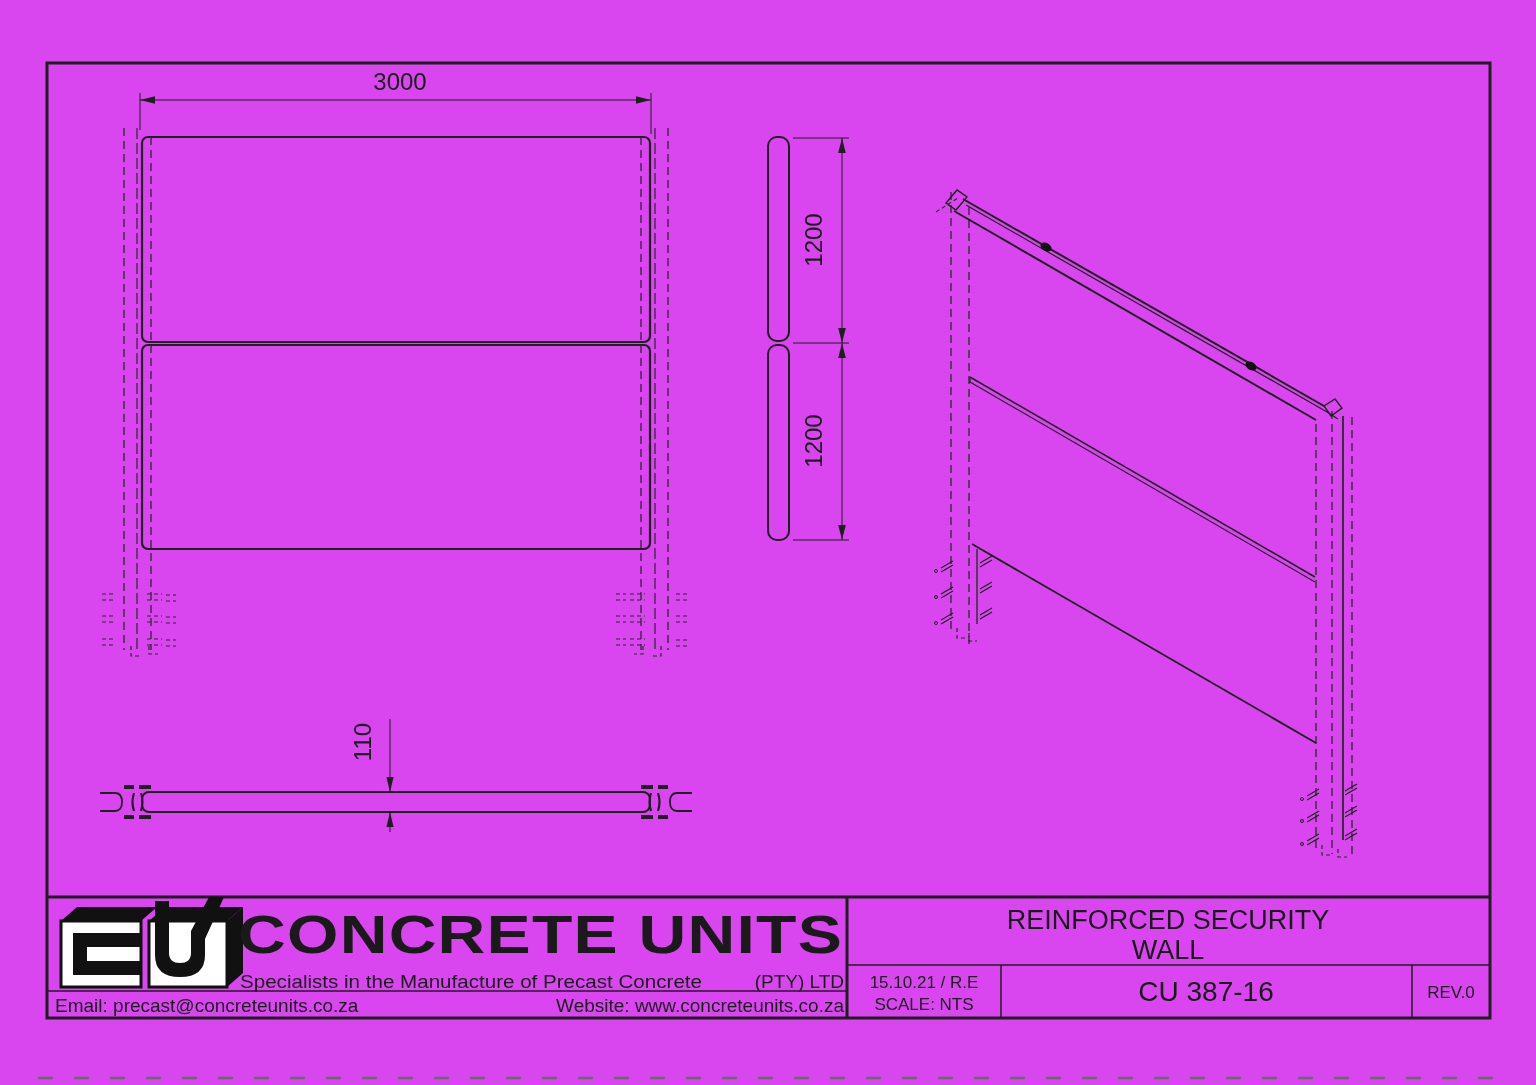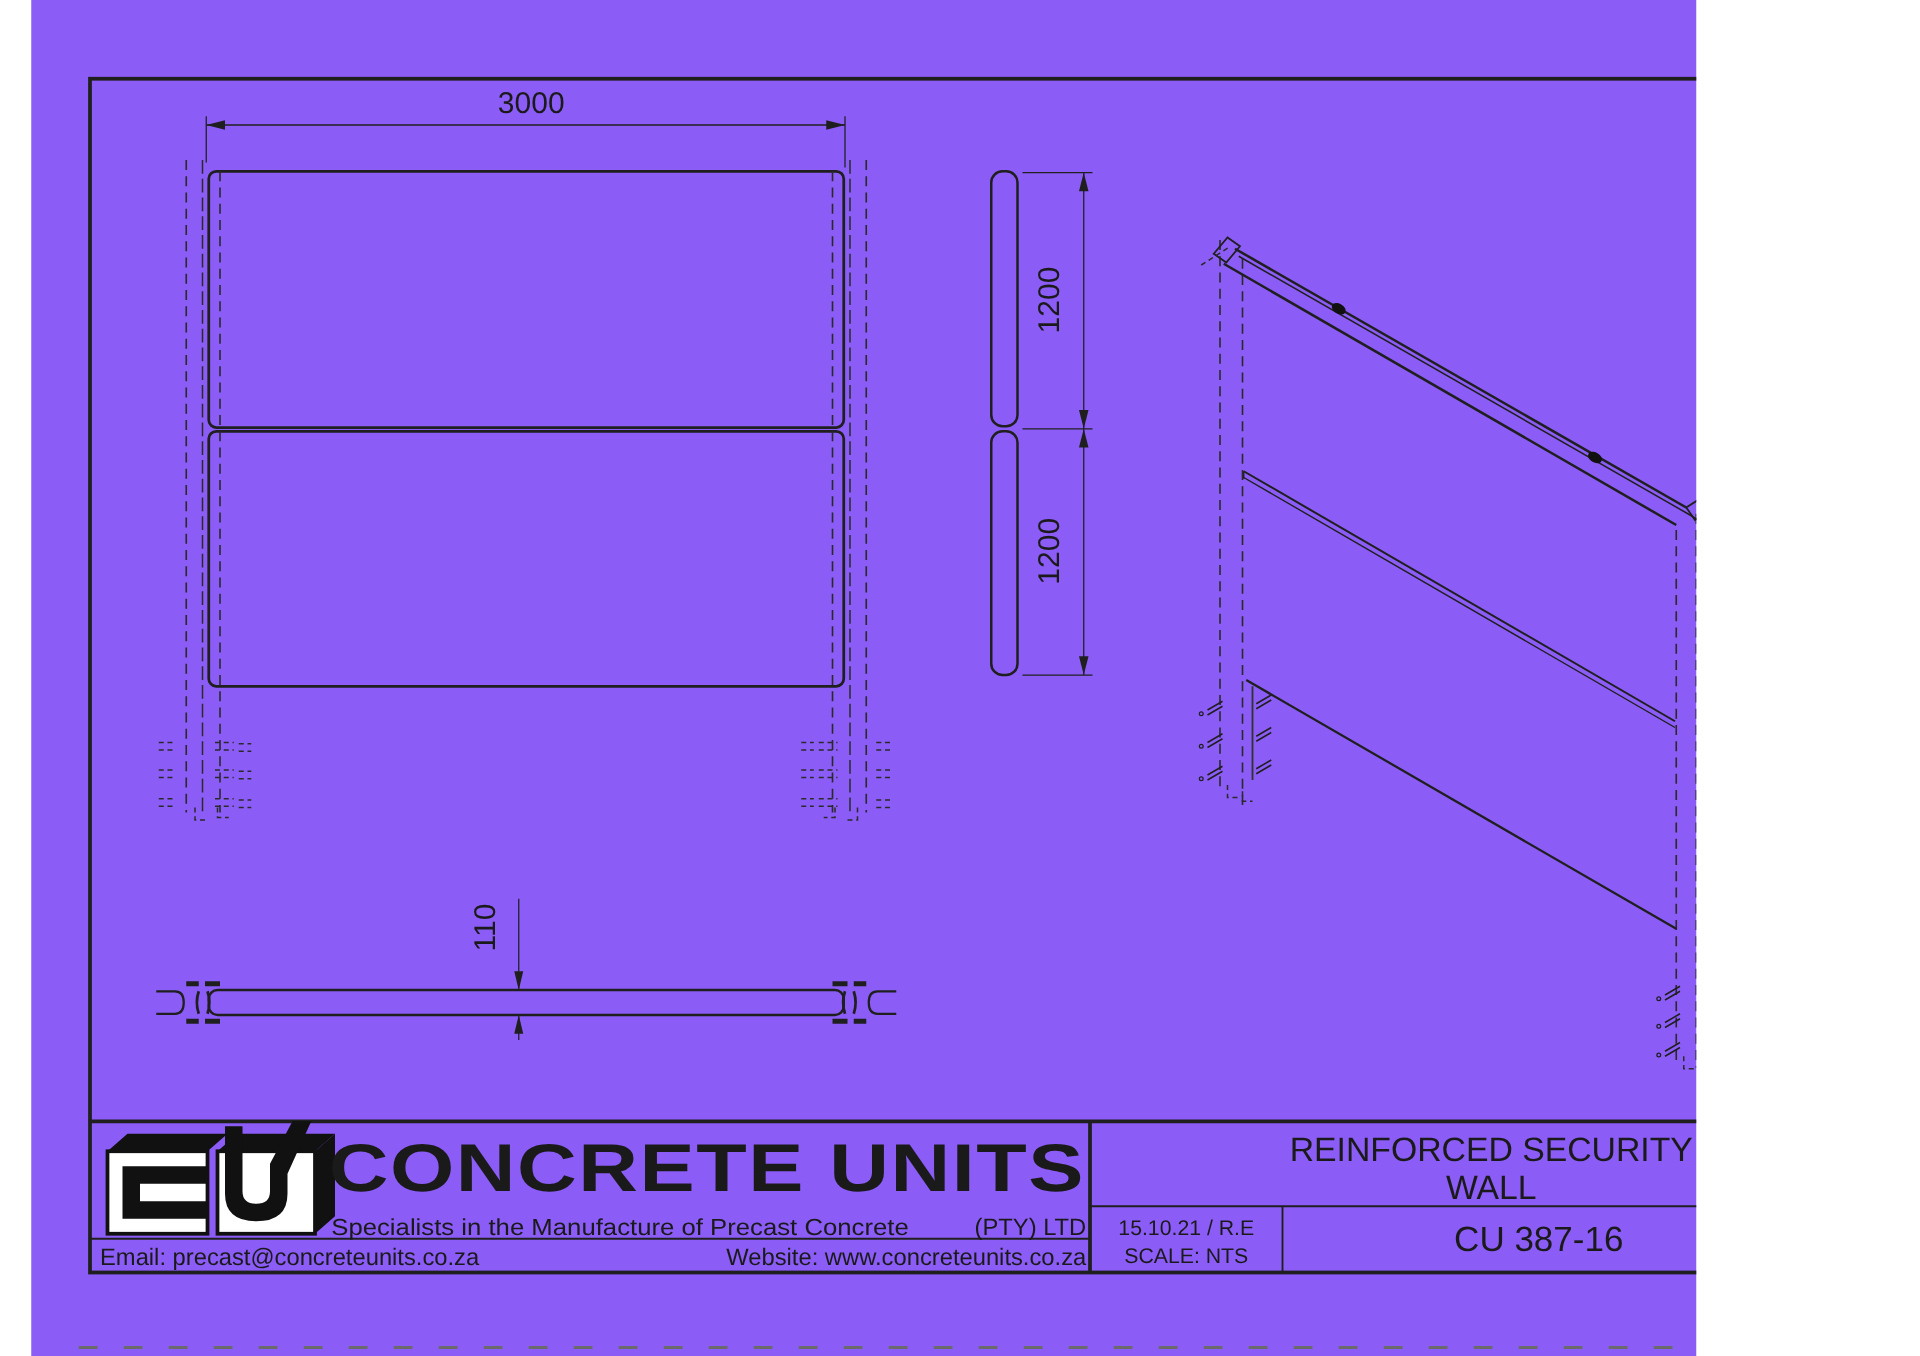--- a/index.html
+++ b/index.html
@@ -1,16 +1,16 @@
 <!DOCTYPE html>
 <html><head>
 <meta charset="utf-8">
 <style>
   html,body{margin:0;padding:0;background:#fff;}
-  .sheet{position:relative;width:1332px;height:1085px;background:#8b5cf6;overflow:hidden;margin-left:25px;}
+  .sheet{position:relative;width:1536px;height:1085px;background:#d946ef;overflow:hidden;}
   svg{position:absolute;top:0;left:0;}
   .t{font-family:"Liberation Sans","DejaVu Sans",sans-serif;fill:#1a1a1a;}
   .dim{font-size:24px;}
   .ttl{font-size:27px;}
   .co{font-size:54px;font-weight:bold;letter-spacing:1px;}
   .tag{font-size:18.5px;}
   .sm{font-size:17px;}
   .med{font-size:19px;}
   .num{font-size:28px;}
   .ln{stroke:#1f1f1f;fill:none;}

